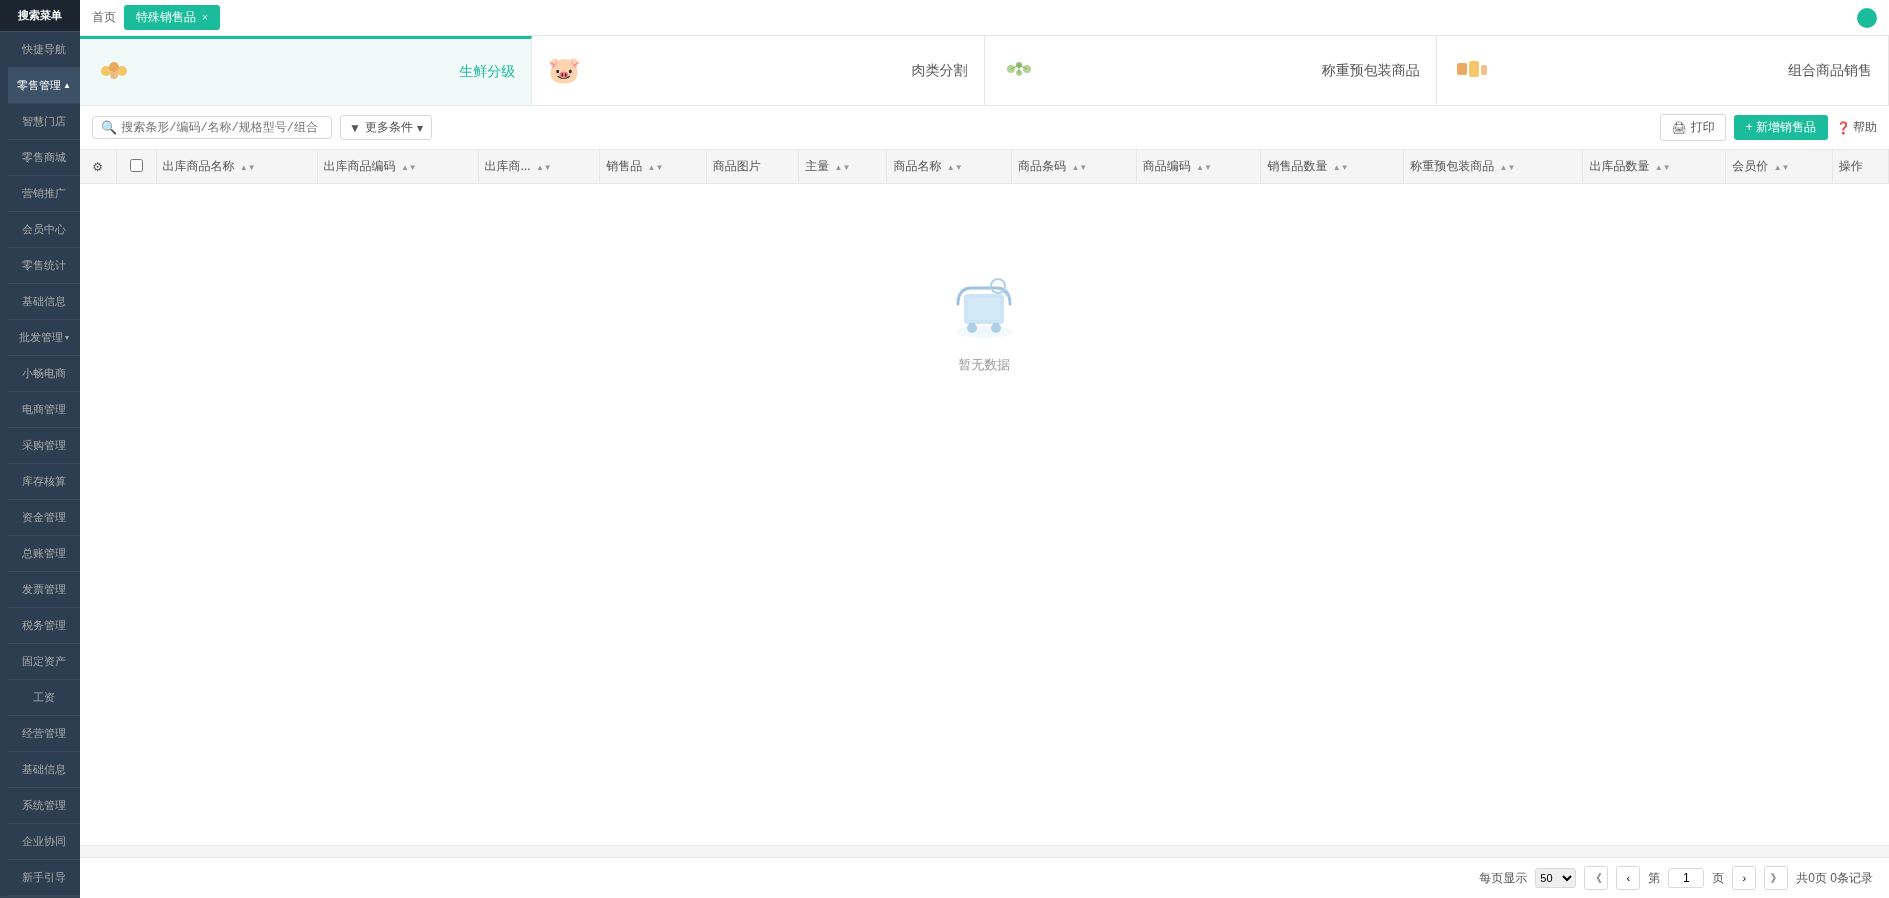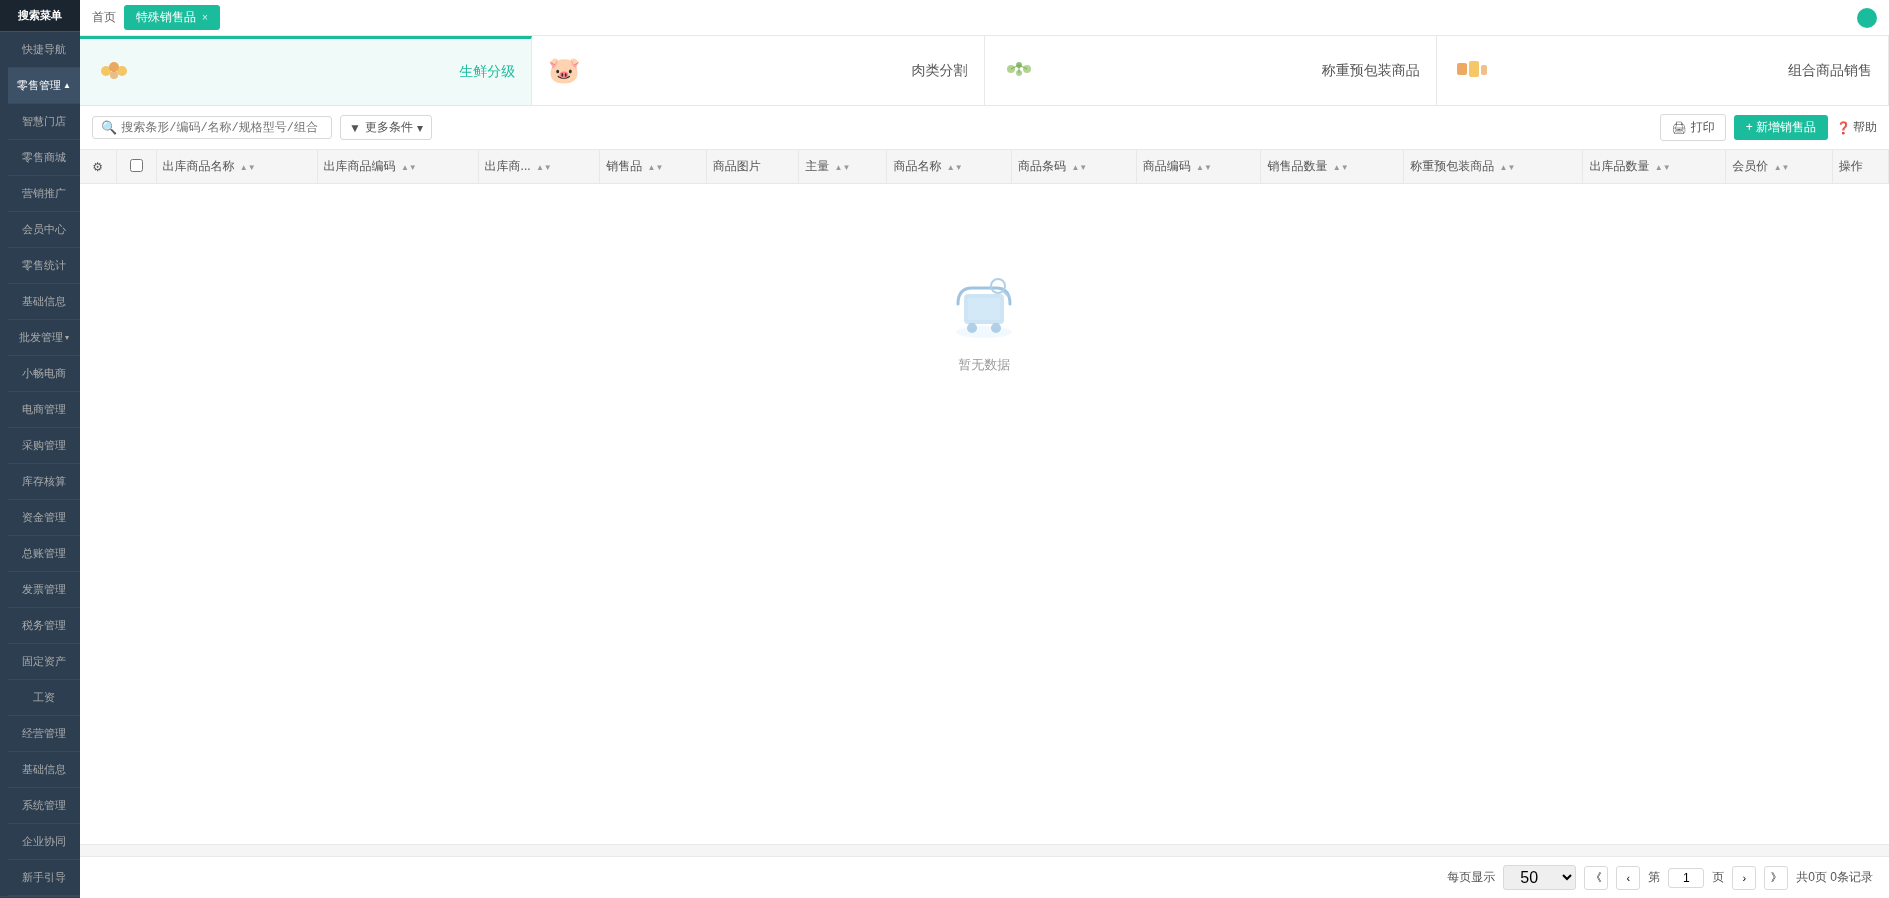--- a/index.html
+++ b/index.html
@@ -265,22 +265,22 @@
       display: flex;
       align-items: center;
       justify-content: flex-end;
       gap: 8px;
       font-size: 12px;
       color: #555;
     }
     .page-select {
       border: 1px solid #d9d9d9;
       border-radius: 3px;
-      padding: 2px 12px;
-      font-size: 16px;
+      padding: 2px 0;
+      font-size: 11px;
     }
     .page-btn {
       width: 24px; height: 24px;
       border: 1px solid #d9d9d9;
       border-radius: 3px;
       background: #fff;
       cursor: pointer;
       display: flex;
       align-items: center;
       justify-content: center;

